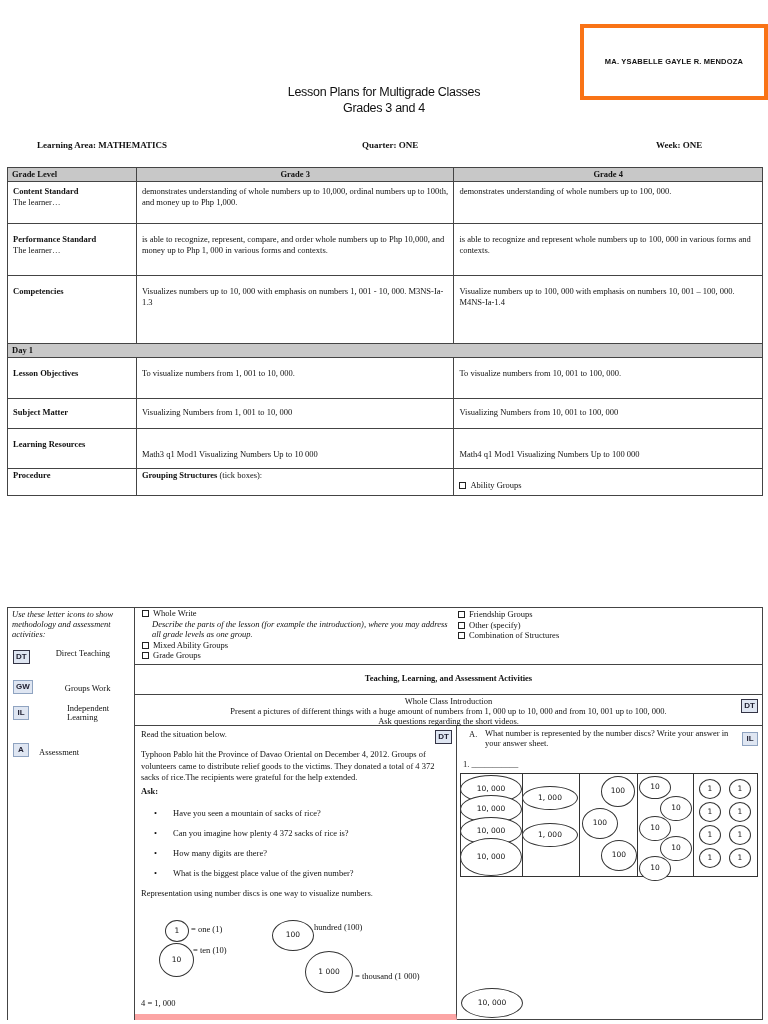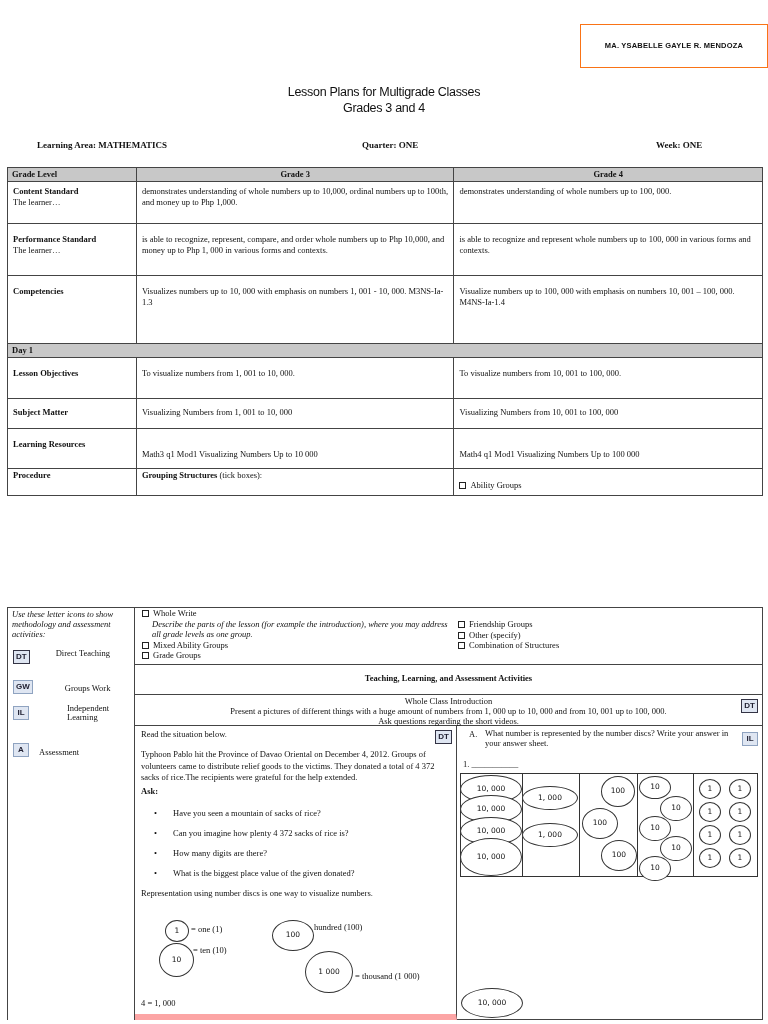--- a/index.html
+++ b/index.html
@@ -1,37 +1,37 @@
 <!DOCTYPE html>
 <html><head>
 <meta charset="utf-8">
 <style>
   * { box-sizing: border-box; margin: 0; padding: 0; }
   html, body { width: 768px; height: 1024px; background: #fff; overflow: hidden; }
   body { position: relative; font-family: "Liberation Serif", serif; color: #111; font-size: 8.5px; line-height: 1.3; }
   .abs { position: absolute; }
-  .name-box { left: 580px; top: 24px; width: 188px; height: 44px; border: 1px solid #f97316; display: flex; align-items: center; justify-content: center; font-family: "Liberation Sans", sans-serif; font-size: 7.5px; font-weight: bold; letter-spacing: 0.2px; }
+  .name-box { left: 580px; top: 24px; width: 188px; height: 76px; border: 4px solid #f97316; display: flex; align-items: center; justify-content: center; font-family: "Liberation Sans", sans-serif; font-size: 7.5px; font-weight: bold; letter-spacing: 0.2px; }
   .title { left: 0; width: 768px; text-align: center; font-family: "Liberation Sans", sans-serif; font-size: 12.5px; letter-spacing: -0.3px; }
   .meta { top: 140px; font-weight: bold; font-size: 9px; }
   table { border-collapse: collapse; }
   .t1 { position: absolute; left: 7px; top: 167px; width: 756px; }
   .t1 td { border: 1px solid #444; vertical-align: top; padding: 4px 5px; font-size: 8.5px; }
   .hdr td { background: #c8c8c8; font-weight: bold; padding: 1px 4px; }
   .hdr td.c { text-align: center; }
   .b { font-weight: bold; }
   .chk { display: inline-block; width: 7px; height: 7px; border: 1px solid #222; margin-right: 4px; vertical-align: -1px; }
   .icon-badge { display: inline-block; font-family: "Liberation Sans", sans-serif; font-weight: bold; font-size: 8px; padding: 0 2px; border: 1px solid #8fa3c0; background: #dfe6f2; color: #223; line-height: 12px; min-width: 16px; text-align: center; }
   .icon-badge.dark { border: 1.5px solid #334; }
   .section2 { position: absolute; left: 7px; top: 607px; width: 756px; height: 371px; }
   .legend { position: absolute; left: 0; top: 0; width: 128px; height: 413px; border-left: 1px solid #444; border-right: 1px solid #444; padding: 2px 4px; }
   .legend .intro { font-style: italic; font-size: 8.5px; line-height: 1.2; }
   .legend-row { position: absolute; left: 5px; display: flex; align-items: center; font-size: 8.5px; }
   .grp { position: absolute; left: 128px; top: 0; width: 628px; height: 58px; border-right: 1px solid #444; border-bottom: 1px solid #444; }
   .grp-left { position: absolute; left: 7px; top: 1px; }
-  .grp-right { position: absolute; left: 323px; top: 12px; }
+  .grp-right { position: absolute; left: 323px; top: 2px; }
   .grp-line { font-size: 8.5px; line-height: 10.5px; }
   .grp-desc { font-style: italic; padding-left: 10px; }
   .tla { position: absolute; left: 128px; top: 58px; width: 628px; height: 30px; border-right: 1px solid #444; border-bottom: 1px solid #444; text-align: center; font-weight: bold; padding-top: 8px; font-size: 8.5px; }
   .wci { position: absolute; left: 128px; top: 88px; width: 628px; height: 31px; border-right: 1px solid #444; border-bottom: 1px solid #444; text-align: center; font-size: 8.5px; line-height: 10px; padding-top: 1px; }
   .wci .badge-pos { position: absolute; right: 4px; top: 4px; }
   .col-l { position: absolute; left: 128px; top: 119px; width: 322px; height: 294px; border-right: 1px solid #444; border-bottom: 6px solid #fca5a5; padding: 3px 6px; font-size: 8.5px; }
   .col-r { position: absolute; left: 450px; top: 119px; width: 306px; height: 294px; border-right: 1px solid #444; border-bottom: 1px solid #444; padding: 3px 6px; font-size: 8.5px; }
   .disc { position: absolute; border: 1px solid #333; border-radius: 50%; display: flex; align-items: center; justify-content: center; font-family: "DejaVu Sans", sans-serif; font-size: 7.5px; background: #fff; text-align: center; line-height: 1.1; }
   .bul { position: relative; padding-left: 32px; margin-top: 8px; }
   .bul::before { content: "•"; position: absolute; left: 13px; }
@@ -157,21 +157,21 @@
   </div>
 
   <div class="col-l">
     <div>Read the situation below.</div>
     <span class="icon-badge dark" style="position:absolute;right:4px;top:4px;">DT</span>
     <div style="margin-top:9px;line-height:1.35;">Typhoon Pablo hit the Province of Davao Oriental on December 4, 2012. Groups of volunteers came to distribute relief goods to the victims. They donated a total of 4 372 sacks of rice.The recipients were grateful for the help extended.</div>
     <div class="b" style="margin-top:3px;">Ask:</div>
     <div class="bul" style="margin-top:10px;">Have you seen a mountain of sacks of rice?</div>
     <div class="bul" style="margin-top:9px;">Can you imagine how plenty 4 372 sacks of rice is?</div>
     <div class="bul" style="margin-top:9px;">How many digits are there?</div>
-    <div class="bul" style="margin-top:9px;">What is the biggest place value of the given donated?</div>
+    <div class="bul" style="margin-top:9px;">What is the biggest place value of the given number?</div>
     <div style="margin-top:9px;">Representation using number discs is one way to visualize numbers.</div>
 
     <div class="disc" style="left:30px;top:194px;width:24px;height:22px;">1</div>
     <div class="abs" style="left:56px;top:198px;">= one (1)</div>
     <div class="disc" style="left:24px;top:217px;width:35px;height:34px;">10</div>
     <div class="abs" style="left:58px;top:219px;">= ten (10)</div>
     <div class="disc" style="left:137px;top:194px;width:42px;height:31px;">100</div>
     <div class="abs" style="left:179px;top:196px;">hundred (100)</div>
     <div class="disc" style="left:170px;top:225px;width:48px;height:42px;padding:0 12px;">1 000</div>
     <div class="abs" style="left:220px;top:245px;">= thousand (1 000)</div>

